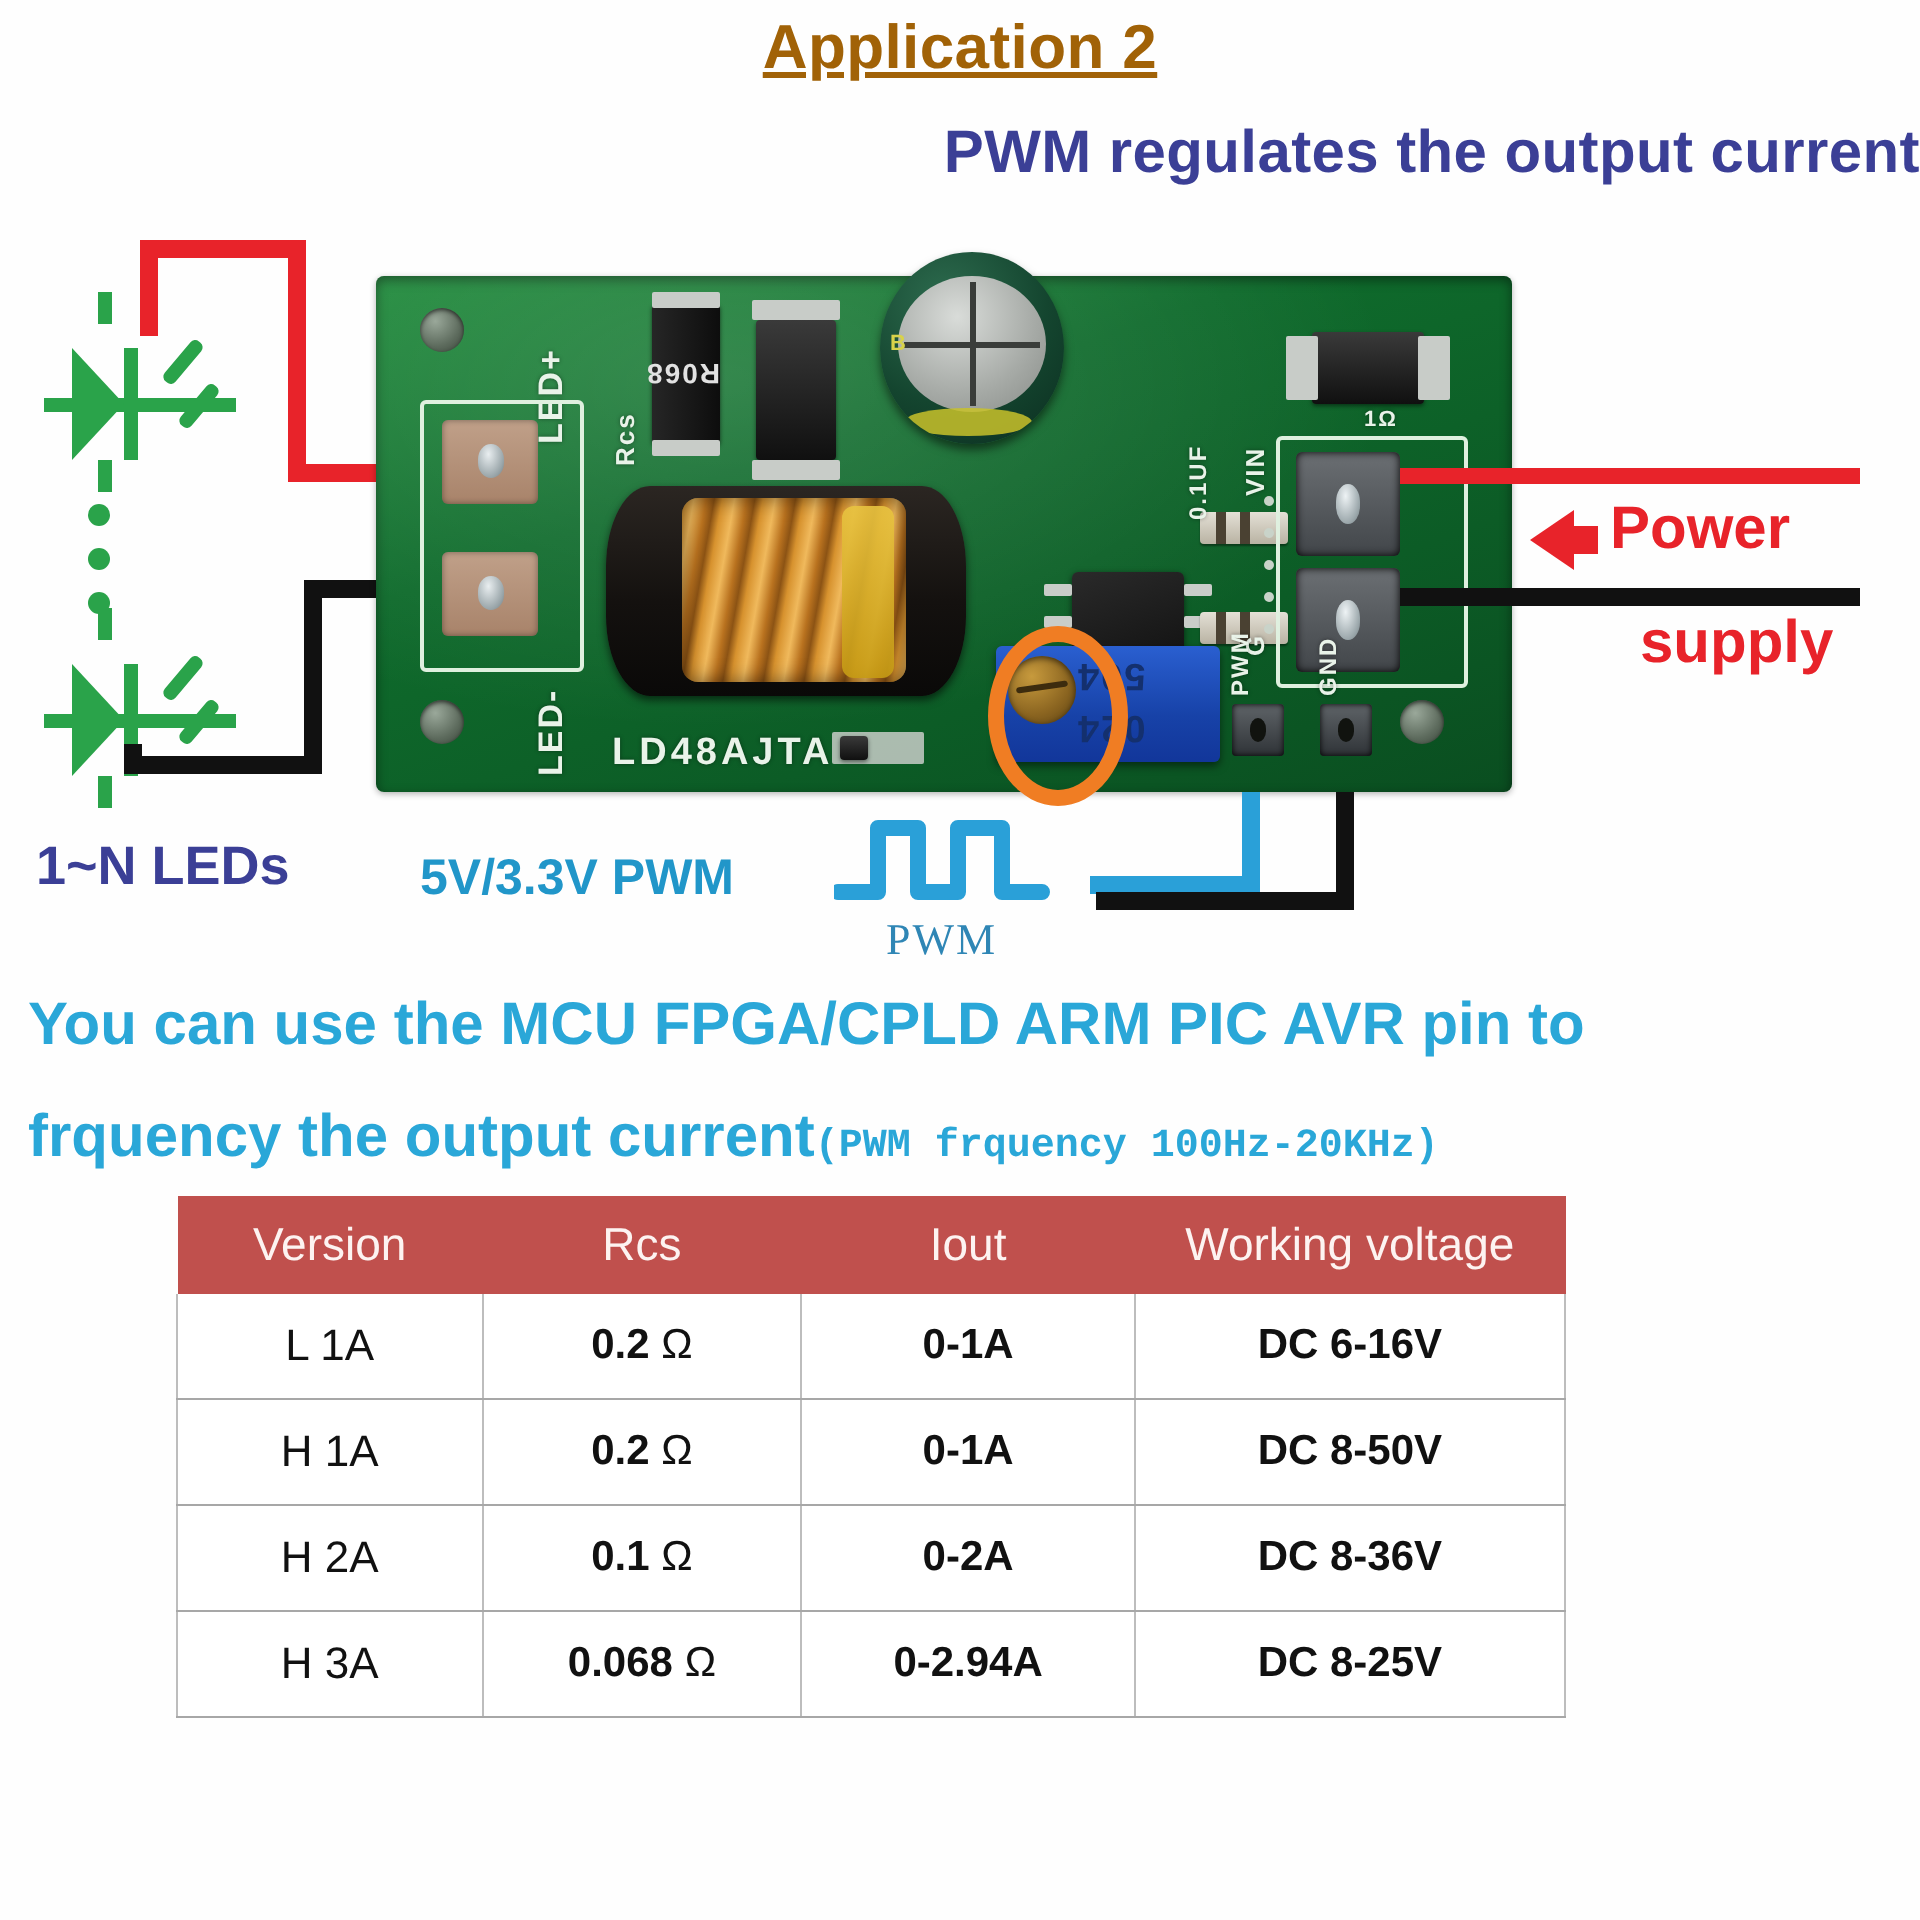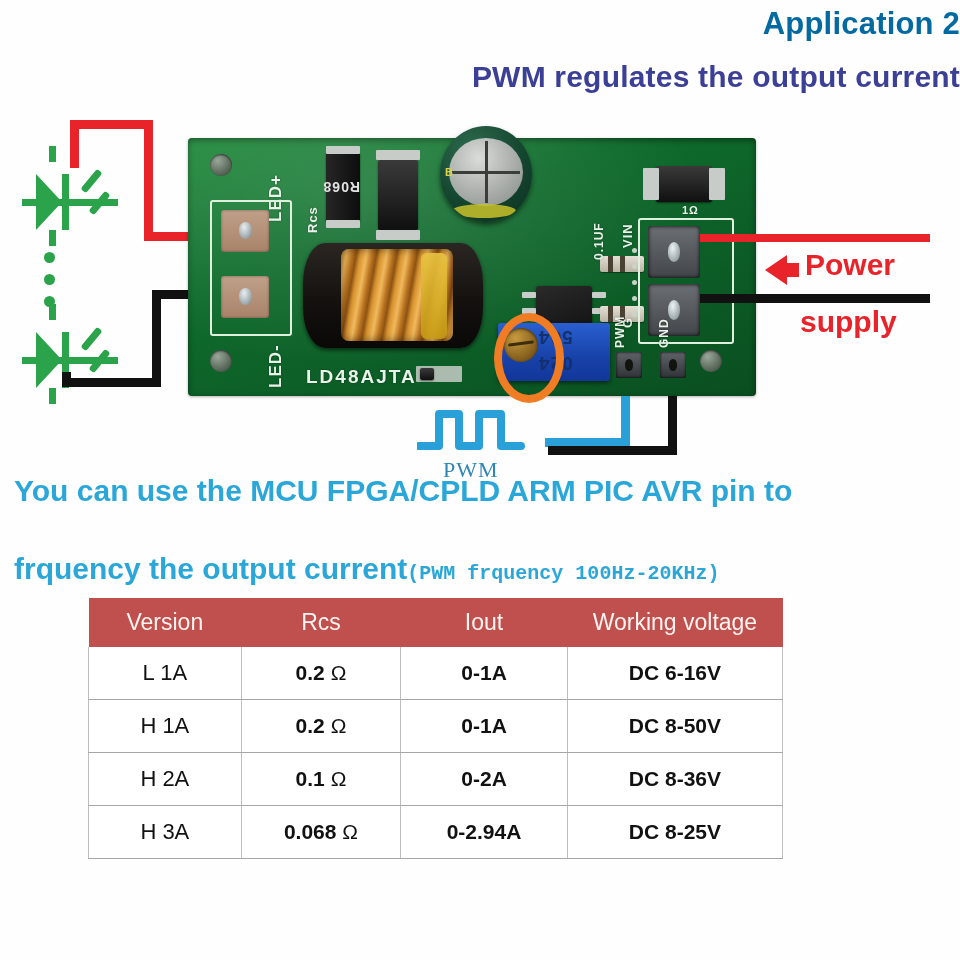--- a/index.html
+++ b/index.html
@@ -2,40 +2,40 @@
 <html><head>
 <meta charset="utf-8">
 <title>Application 2 - PWM regulates the output current</title>
 <style>
   html,body{margin:0;padding:0;background:#fff;}
   body{width:960px;height:960px;position:relative;overflow:hidden;
        font-family:"Liberation Sans",sans-serif;background:#fefefe;}
   .stage{position:absolute;left:0;top:0;width:960px;height:960px;}
 
   
-  .title1{position:absolute;left:0;top:6px;width:960px;text-align:right;
-    font-size:31px;font-weight:bold;color:#0369a1;letter-spacing:.2px;}
+  .title1{position:absolute;left:0;top:6px;width:960px;text-align:center;
+    font-size:31px;font-weight:bold;color:#a16207;letter-spacing:.2px;text-decoration:underline;}
   .title2{position:absolute;left:0;top:60px;width:960px;text-align:right;
     font-size:30px;font-weight:bold;color:#3b3f96;letter-spacing:.2px;}
 
   
   .leds-label{position:absolute;left:18px;top:418px;font-size:27px;font-weight:bold;
      color:#3b3f96;white-space:nowrap;}
   .pwm-label{position:absolute;left:210px;top:425px;font-size:25px;font-weight:bold;
      color:#2196c9;white-space:nowrap;}
   .pwm-wave-text{position:absolute;left:443px;top:457px;font-size:22px;color:#2f86b5;
      font-family:"Liberation Serif",serif;letter-spacing:1px;}
 
   .power-label{position:absolute;left:805px;top:248px;font-size:30px;font-weight:bold;
      color:#e8232a;white-space:nowrap;}
-  .supply-label{position:absolute;left:800px;top:305px;font-size:30px;font-weight:bold;
+  .supply-label{position:absolute;left:820px;top:305px;font-size:30px;font-weight:bold;
      color:#e8232a;white-space:nowrap;}
 
   
-  .cyan1{position:absolute;left:14px;top:474px;font-size:30px;font-weight:bold;
+  .cyan1{position:absolute;left:14px;top:496px;font-size:30px;font-weight:bold;
      color:#2aa7d8;white-space:nowrap;}
   .cyan2{position:absolute;left:14px;top:552px;font-size:30px;font-weight:bold;
      color:#2aa7d8;white-space:nowrap;}
   .cyan2 .small{font-size:20px;font-family:Liberation Mono, monospace;}
 
   
   .board{position:absolute;left:188px;top:138px;width:568px;height:258px;
     background:linear-gradient(160deg,#1f8a3b 0%,#0f6b2c 35%,#0c5c26 70%,#0a4e20 100%);
     border-radius:4px;box-shadow:0 2px 6px rgba(0,0,0,.45) inset, 0 1px 3px rgba(0,0,0,.3);}
   .board:before{content:"";position:absolute;inset:0;border-radius:4px;
@@ -212,20 +212,21 @@
   <div class="wire wr" style="left:70px;top:120px;width:9px;height:48px;"></div>
   <div class="wire wr" style="left:70px;top:120px;width:83px;height:9px;"></div>
   <div class="wire wr" style="left:144px;top:120px;width:9px;height:118px;"></div>
   <div class="wire wr" style="left:144px;top:232px;width:92px;height:9px;"></div>
 
   <div class="wire wb" style="left:152px;top:290px;width:86px;height:9px;"></div>
   <div class="wire wb" style="left:152px;top:290px;width:9px;height:96px;"></div>
   <div class="wire wb" style="left:62px;top:378px;width:99px;height:9px;"></div>
   <div class="wire wb" style="left:62px;top:372px;width:9px;height:15px;"></div>
 
+  <div class="leds-label">1~N LEDs</div>
 
   <div class="board">
 
     <div class="hole" style="left:22px;top:16px;"></div>
     <div class="hole" style="left:22px;top:212px;"></div>
     <div class="hole" style="left:512px;top:212px;"></div>
 
     <div class="silk rot" style="left:78px;top:84px;font-size:17px;">LED+</div>
     <div class="silk rot" style="left:78px;top:250px;font-size:17px;">LED-</div>
     <div class="silk rot" style="left:117px;top:95px;font-size:13px;">Rcs</div>
@@ -332,20 +333,21 @@
 
   <div class="wire wc" style="left:621px;top:396px;width:9px;height:50px;"></div>
   <div class="wire wc" style="left:545px;top:438px;width:85px;height:9px;"></div>
   <div class="wire wb" style="left:668px;top:396px;width:9px;height:58px;"></div>
   <div class="wire wb" style="left:548px;top:446px;width:129px;height:9px;"></div>
 
   <svg width="120" height="56" viewBox="0 0 120 56" style="position:absolute;left:417px;top:404px;">
     <polyline points="2,42 22,42 22,10 42,10 42,42 62,42 62,10 84,10 84,42 104,42" fill="none" stroke="#2aa0d8" stroke-width="8" stroke-linejoin="round" stroke-linecap="round"></polyline>
   </svg>
   <div class="pwm-wave-text">PWM</div>
+  <div class="pwm-label">5V/3.3V PWM</div>
 
   <div class="cyan1">You can use the MCU FPGA/CPLD ARM PIC AVR  pin to</div>
   <div class="cyan2">
     <span>frquency the output current</span><span class="small">(PWM frquency 100Hz-20KHz)</span>
   </div>
 
   <table class="spec">
     <thead>
       <tr>
         <th style="width:22%">Version</th>

